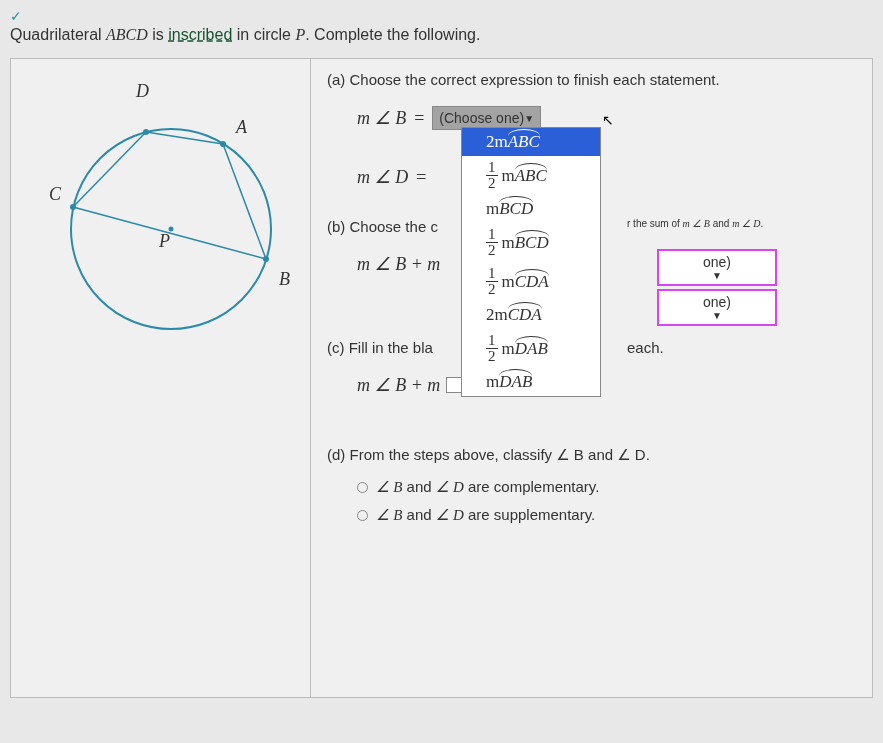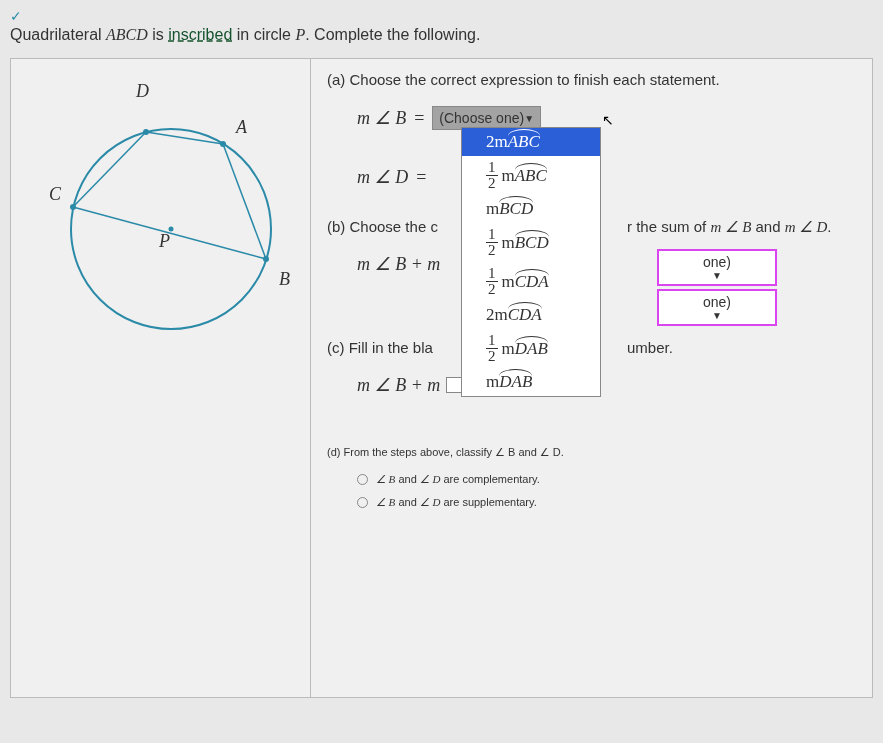--- a/index.html
+++ b/index.html
@@ -56,28 +56,28 @@
   .dropdown .opt { padding: 4px 24px; display:flex; align-items:center; white-space:nowrap; }
   .dropdown .opt.hl { background: #2a5fd8; color: #fff; }
   .arc { position: relative; display:inline-block; }
   .arc::after {
     content:""; position:absolute; left:0; right:0; top:-3px; height:6px;
     border-top:1.5px solid currentColor; border-radius:50% 50% 0 0 / 100% 100% 0 0;
   }
   .frac { display:inline-flex; flex-direction:column; align-items:center; line-height:1; margin-right:4px; vertical-align:middle; }
   .frac .n { font-size:15px; }
   .frac .d { font-size:15px; border-top:1.5px solid currentColor; padding:0 2px; }
-  .sumtext { position:absolute; left: 390px; font-family:Arial; font-size:15px; font-style:normal; }
+  .sumtext { position:absolute; left: 390px; font-family:Arial; font-size:10px; font-style:normal; }
   .dropbox {
     display:inline-flex; align-items:center; 
     border:2px solid #d946ef; background:#fff; padding:3px 8px; min-width:120px;
     font-family:Arial; font-size:14px; font-style:normal;flex-direction:column;
   }
   .blank { display:inline-block; width:24px; height:16px; border:1px solid #888; background:#fff; vertical-align:middle; margin-left:6px; }
-  .partd { margin-top: 50px; font-family:Arial; font-size:11px; }
+  .partd { margin-top: 50px; font-family:Arial; font-size:15px; }
   .opt-radio { margin: 10px 0 10px 30px; display:flex; align-items:center; gap:8px; }
   .opt-radio .circle { width:11px; height:11px; border:1px solid #888; border-radius:50%; }
   .link { color:#2a7a3a; text-decoration: underline dashed; }
   .cursor { position:absolute; font-size:14px; color:#000; }
 </style>
 </head>
 <body>
 
 <div class="chev">
   <span>✓</span>
@@ -198,21 +198,21 @@
 
     <div style="position:relative; height:30px;">
       <div class="dropbox" style="position:absolute; left:330px; top:8px;">
         <span>one)</span>
           <span class="tri">▼</span>
       </div>
     </div>
 
     <div class="section" style="margin-top:28px; position:relative;">
       <span>(c) Fill in the bla</span>
-      <span style="position:absolute; left:300px;">umber.</span>
+      <span style="position:absolute; left:300px;">each.</span>
     </div>
 
     <div class="row">
       <span class="italic">m ∠ B + m</span>
       <span class="blank"></span>
     </div>
 
     <div class="partd">
       <div style="margin-bottom:14px;">(d) From the steps above, classify ∠ B and ∠ D.</div>
       <div class="opt-radio">

